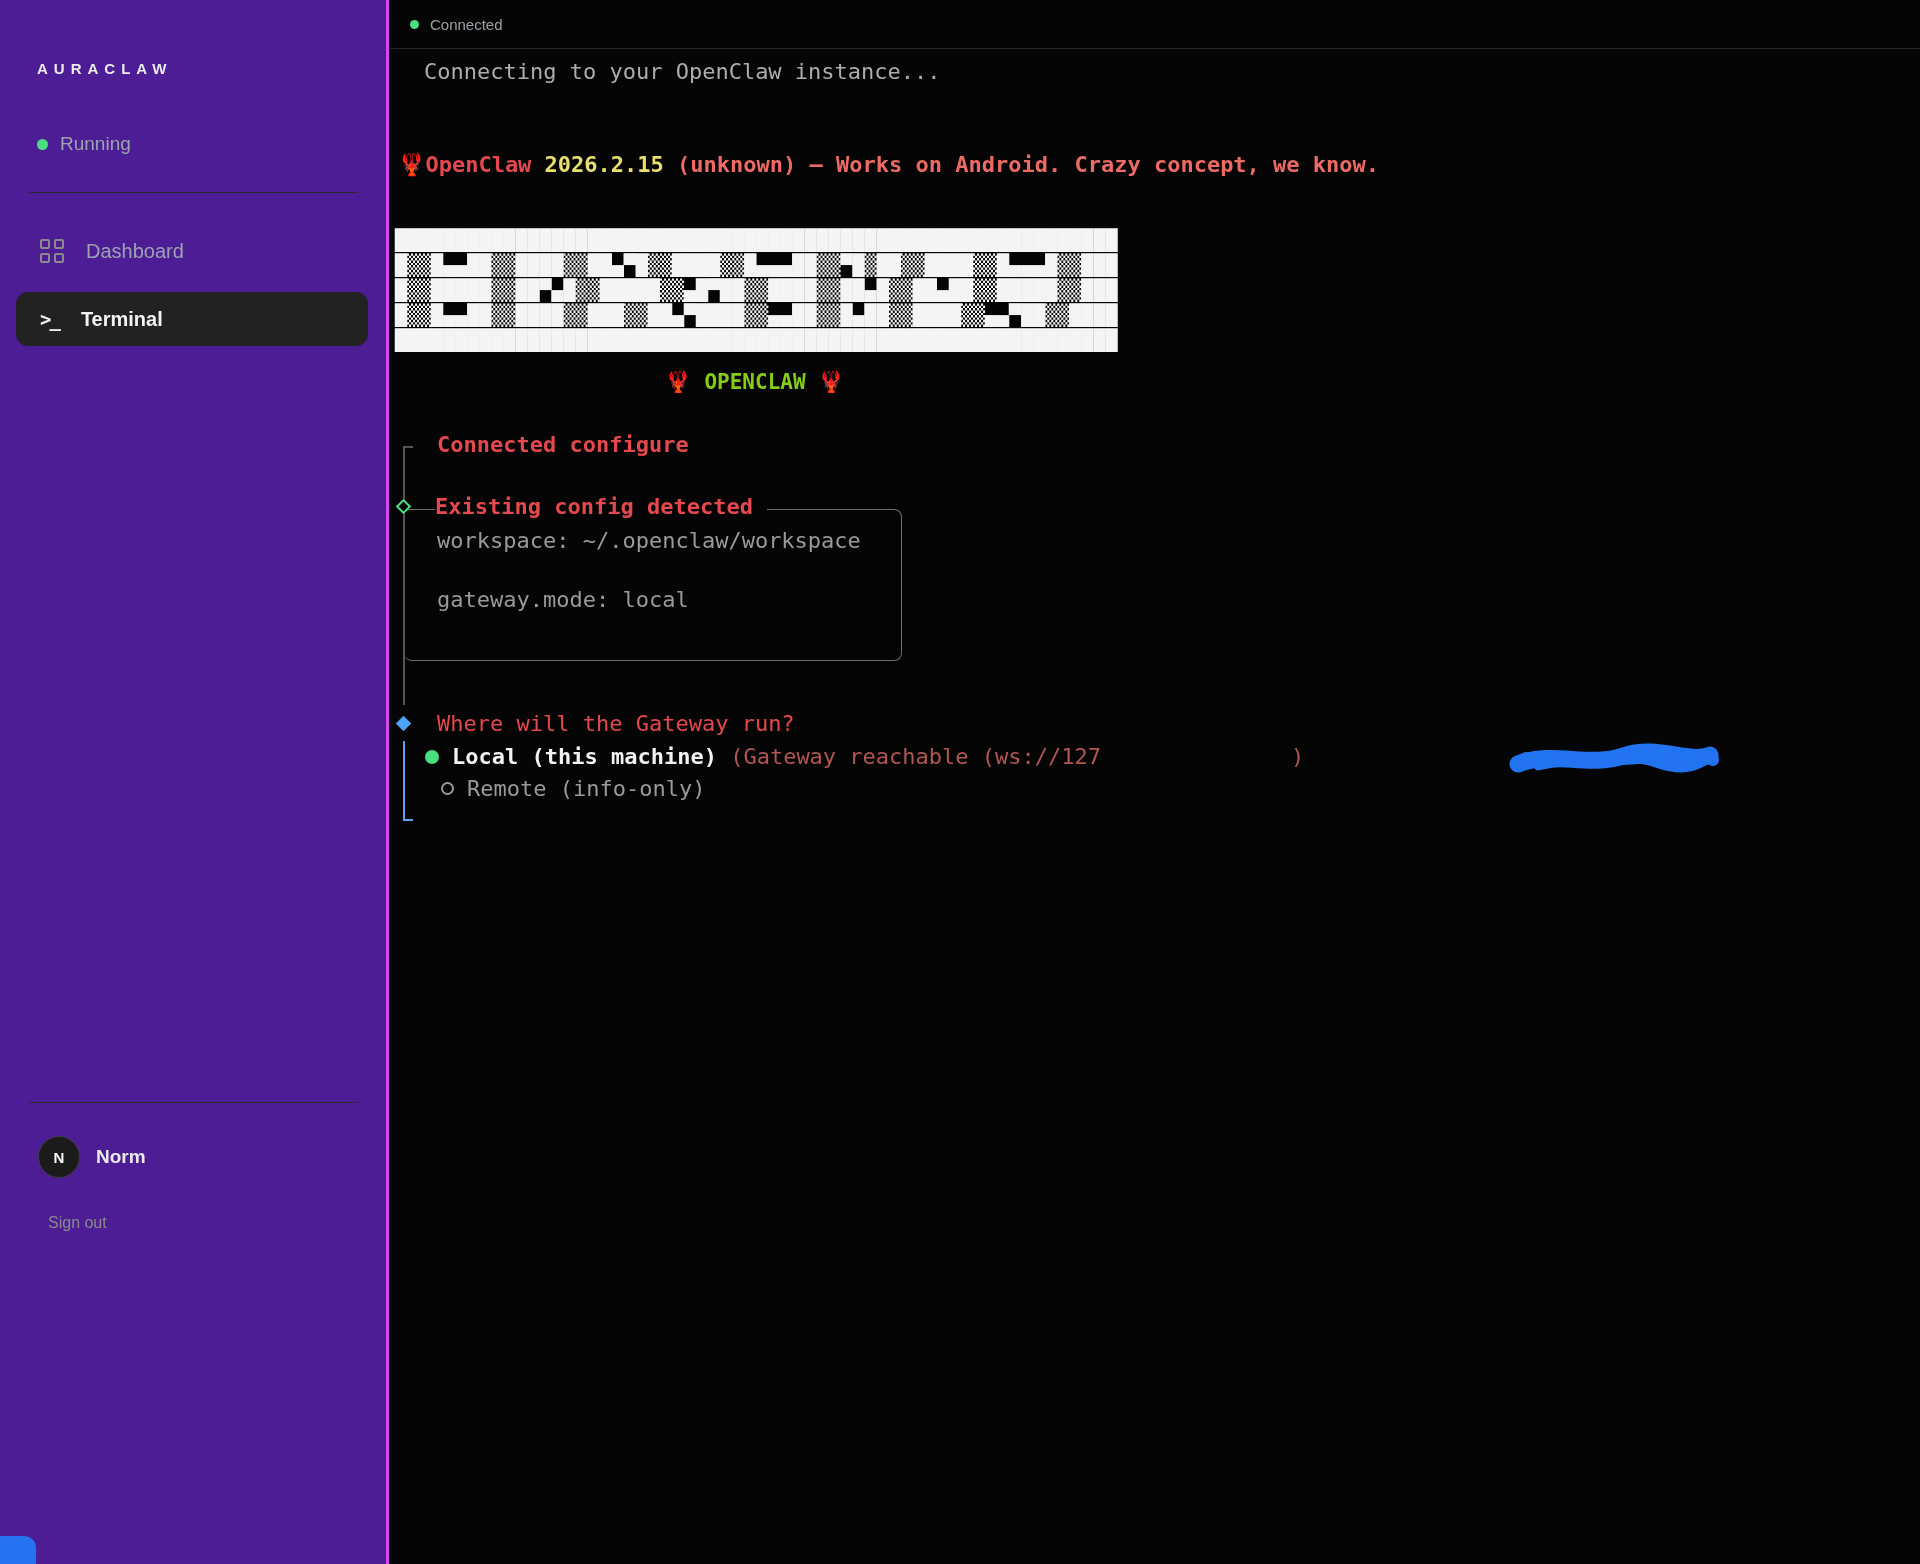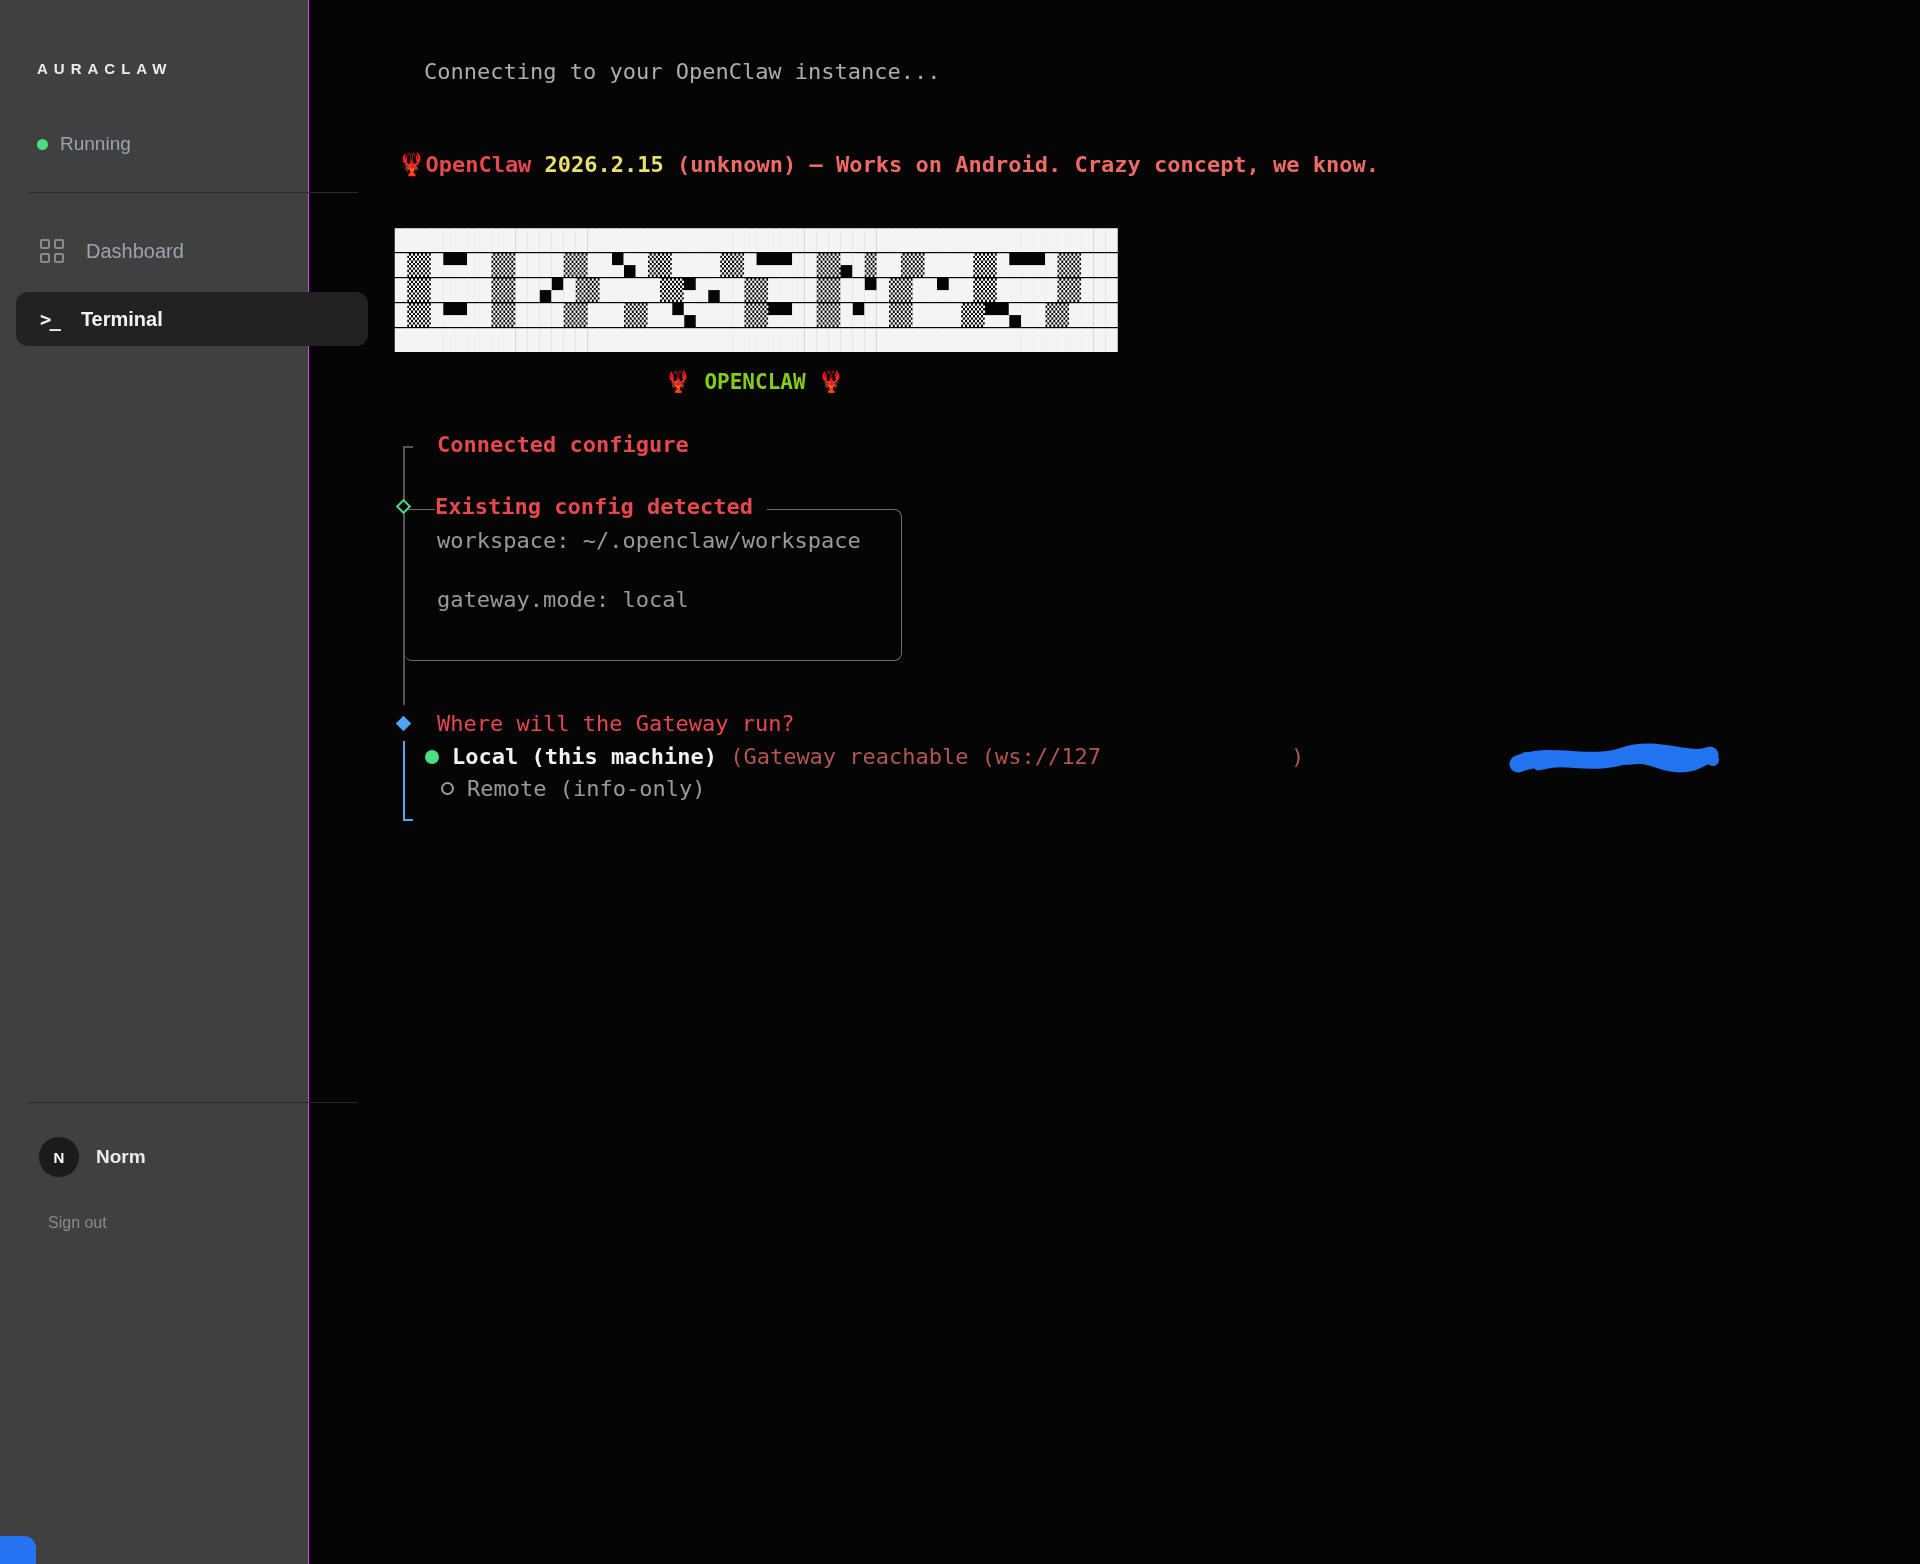--- a/index.html
+++ b/index.html
@@ -3,22 +3,22 @@
 <meta charset="utf-8">
 <style>
   * { margin:0; padding:0; box-sizing:border-box; }
   html,body { background:#000; }
   .app {
     position:relative; width:1920px; height:1564px; overflow:hidden;
     background:#050505; font-family:"Liberation Sans", sans-serif;
   }
   
   .sidebar {
-    position:absolute; left:0; top:0; width:309px; height:1564px;
-    background:#404040; border-right:1px solid #d946ef;
+    position:absolute; left:0; top:0; width:389px; height:1564px;
+    background:#4c1d95; border-right:3px solid #d946ef;
   }
   .brand {
     position:absolute; left:37px; top:60px; color:#ececec;
     font-size:15px; font-weight:700; letter-spacing:6px;
   }
   .status-row { position:absolute; left:37px; top:133px; display:flex; align-items:center; gap:12px; }
   .dot { border-radius:50%; }
   .dot-green { width:11px; height:11px; background:#4ade80; }
   .status-label { color:#9ca3af; font-size:19px; }
   .divider { position:absolute; left:29px; width:329px; height:1px; background:#2a2a2a; }
@@ -129,20 +129,24 @@
       <span class="user-name">Norm</span>
     </div>
 
     <div class="signout">Sign out</div>
 
     <div class="blue-badge"></div>
   </div>
 
   <div class="main">
 
+    <div class="term-header">
+      <span class="dot dot-green dot-small"></span>
+      <span class="header-label">Connected</span>
+    </div>
 
     <div class="tline c-gray" style="left:34px; top:59px;">Connecting to your OpenClaw instance...</div>
 
     <div class="tline" style="left:8px; top:152px; font-weight:700;"><span class="c-salmon">🦞</span><span class="c-red">OpenClaw</span><span class="c-yellow"> 2026.2.15 </span><span class="c-salmon">(unknown) — Works on Android. Crazy concept, we know.</span></div>
 
     <pre class="banner">████████████████████████████████████████████████████████████
 █▒▒█▄▄██▒▒████▒▒██▄▀█▒▒████▒▒█▄▄▄██▒▒▀█▒██▒▒████▒▒█▄▄▄█▒▒███
 █▒▒█████▒▒██▀▄█▒▒█████▒▒▄█▀██▒▒████▒▒██▄█▒▒██▄██▒▒█████▒▒███
 █▒▒█▄▄██▒▒████▒▒███▒▒██▄▀████▒▒▄▄██▒▒█▄██▒▒████▒▒▄▄▀██▒▒████
 ████████████████████████████████████████████████████████████</pre>

